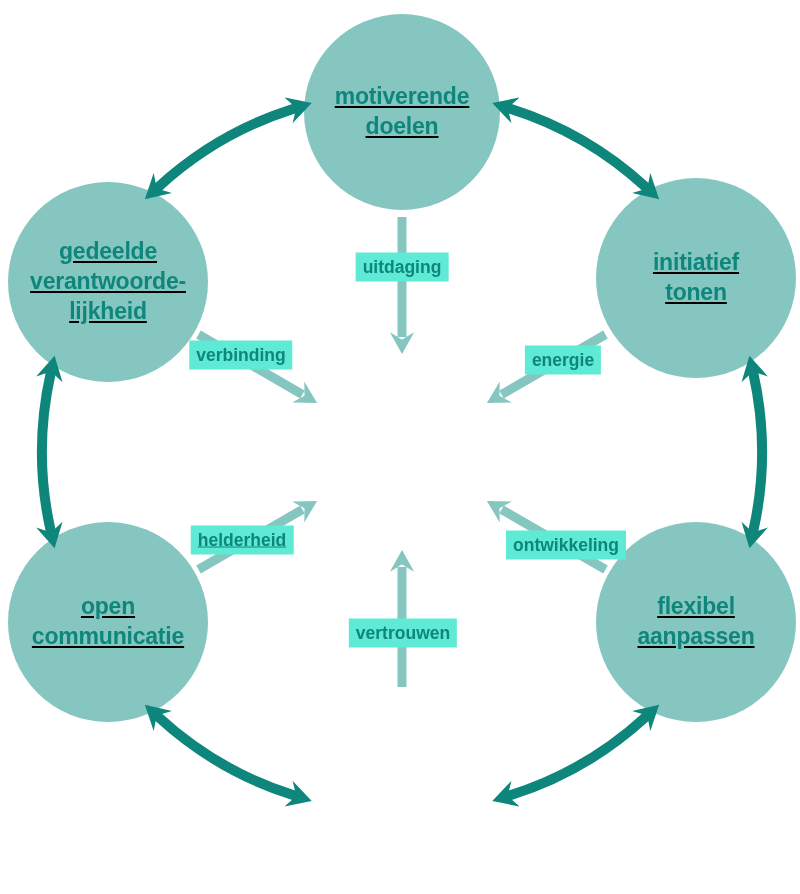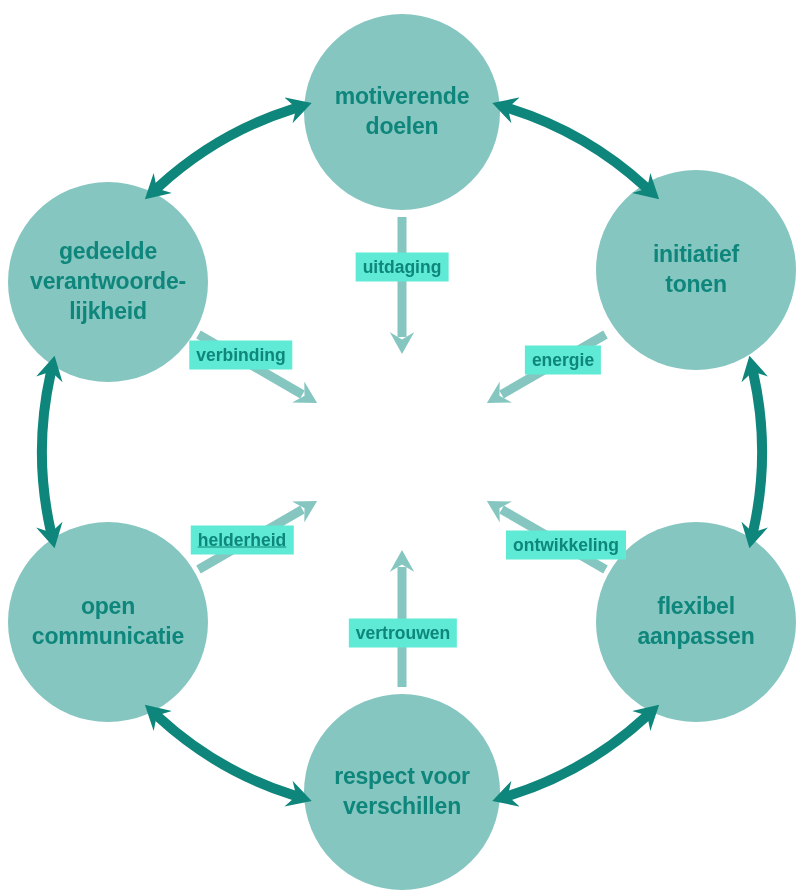--- a/index.html
+++ b/index.html
@@ -16,31 +16,32 @@
   .node {
     position: absolute;
     border-radius: 50%;
     background: #85C6C0;
     display: flex;
     flex-direction: column;
     align-items: center;
     justify-content: center;
     text-align: right;
     z-index: 1;
+    text-decoration: underline;
   }
   .node span {
     display: block;
     font-weight: 700;
     font-size: 23px;
     line-height: 1.3;
     letter-spacing: -0.2px;
     color: #0E867B;
   }
   .node-top          { left: 304px; top: 14px;  width: 196px; height: 196px; }
-  .node-top-right    { left: 596px; top: 170px; width: 200px; height: 200px; }
+  .node-top-right    { left: 596px; top: 178px; width: 200px; height: 200px; }
   .node-bottom-right { left: 596px; top: 522px; width: 200px; height: 200px; }
   .node-bottom       { left: 304px; top: 694px; width: 196px; height: 196px; }
   .node-bottom-left  { left: 8px;   top: 522px; width: 200px; height: 200px; }
   .node-top-left     { left: 8px;   top: 182px; width: 200px; height: 200px; }
 
   .node-center {
     position: absolute;
     left: 299px; top: 349px; width: 206px; height: 206px;
     border-radius: 50%;
     background: #14897E;
@@ -99,24 +100,20 @@
   <div class="node node-top-right">
     <span>initiatief</span>
     <span>tonen</span>
   </div>
 
   <div class="node node-bottom-right">
     <span>flexibel</span>
     <span>aanpassen</span>
   </div>
 
-  <div class="node node-bottom">
-    <span>respect voor</span>
-    <span>verschillen</span>
-  </div>
 
   <div class="node node-top-left">
     <span>gedeelde</span>
     <span>verantwoorde-</span>
     <span>lijkheid</span>
   </div>
 
   <div class="node node-bottom-left">
     <span>open</span>
     <span>communicatie</span>

